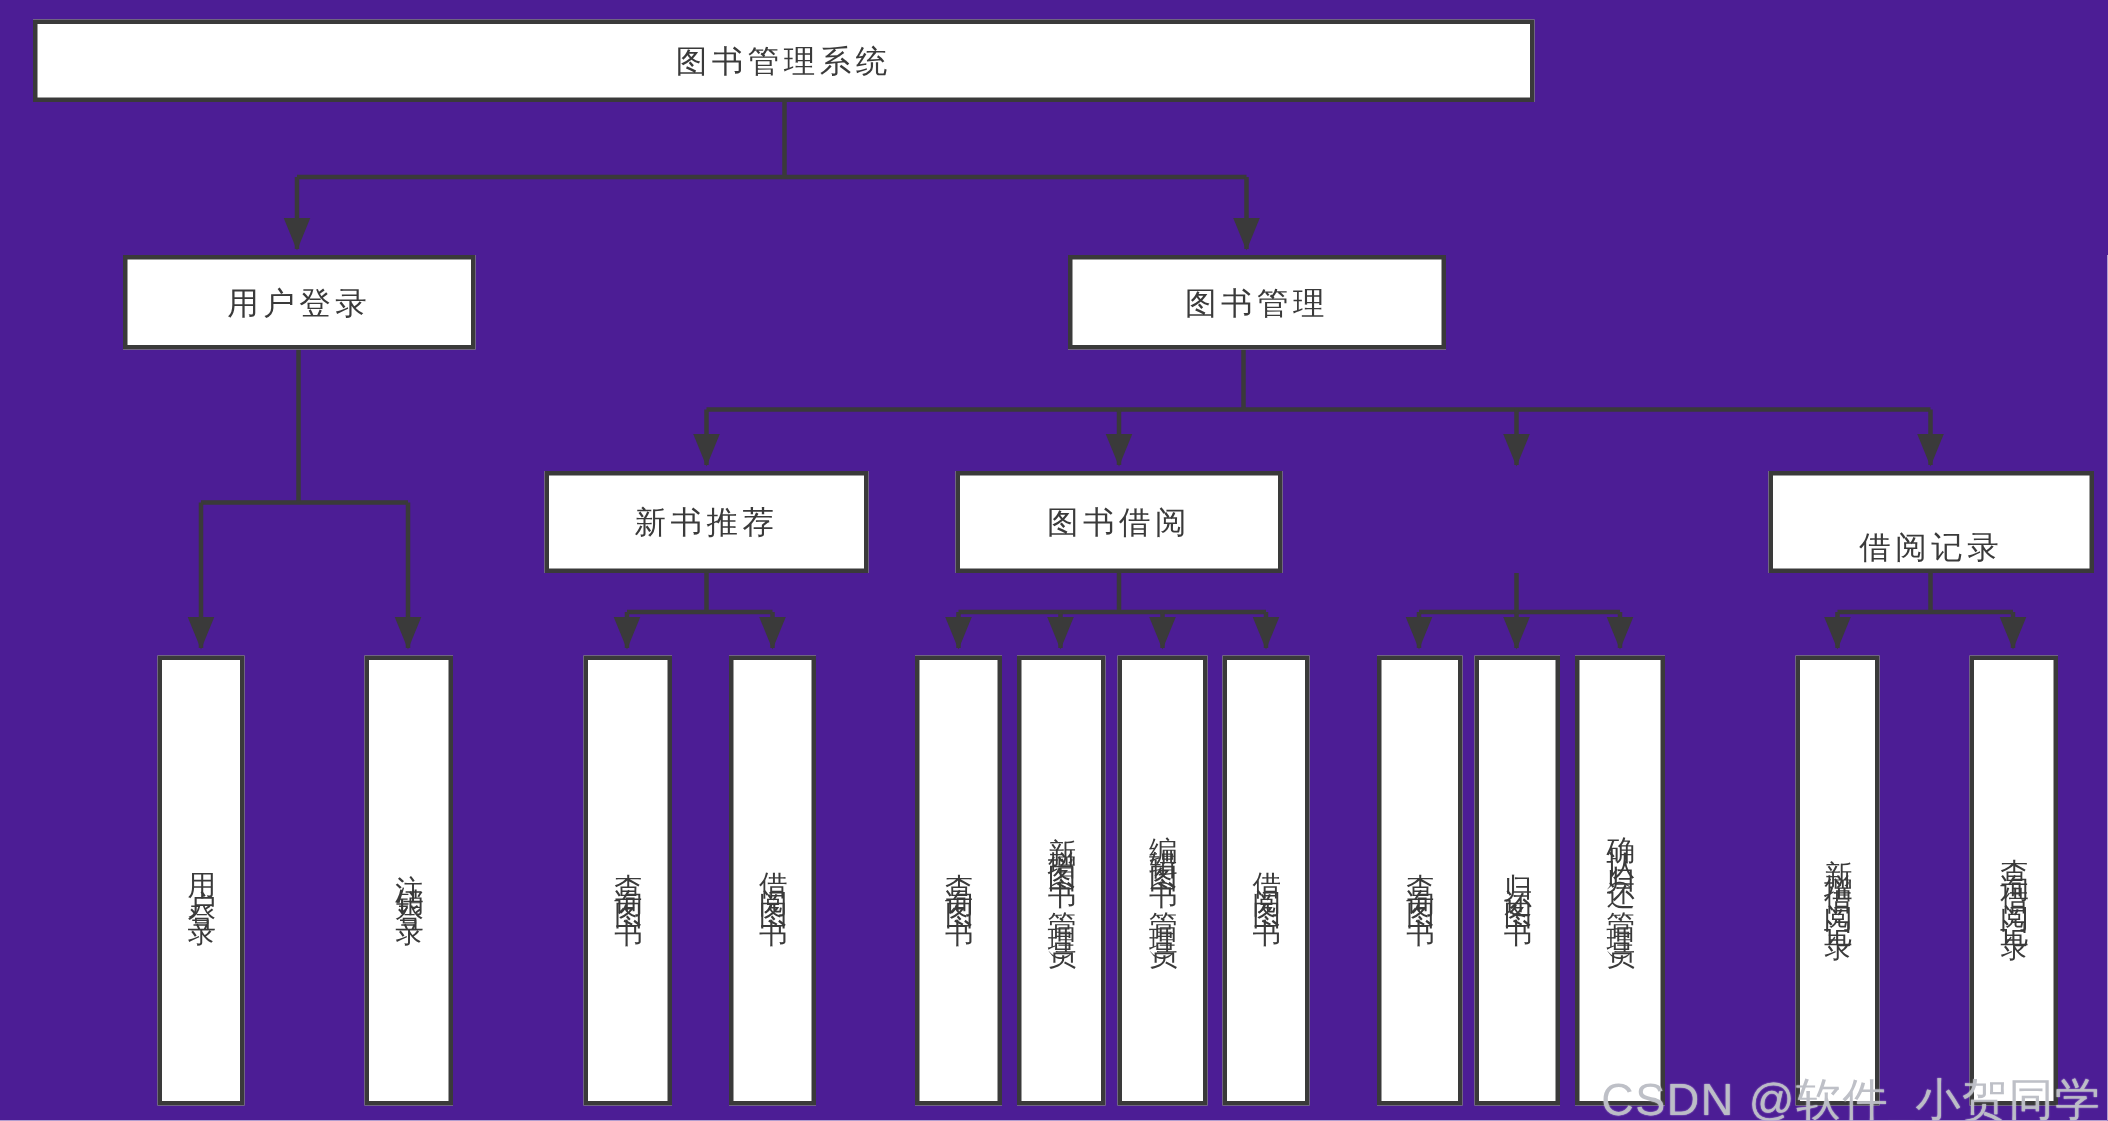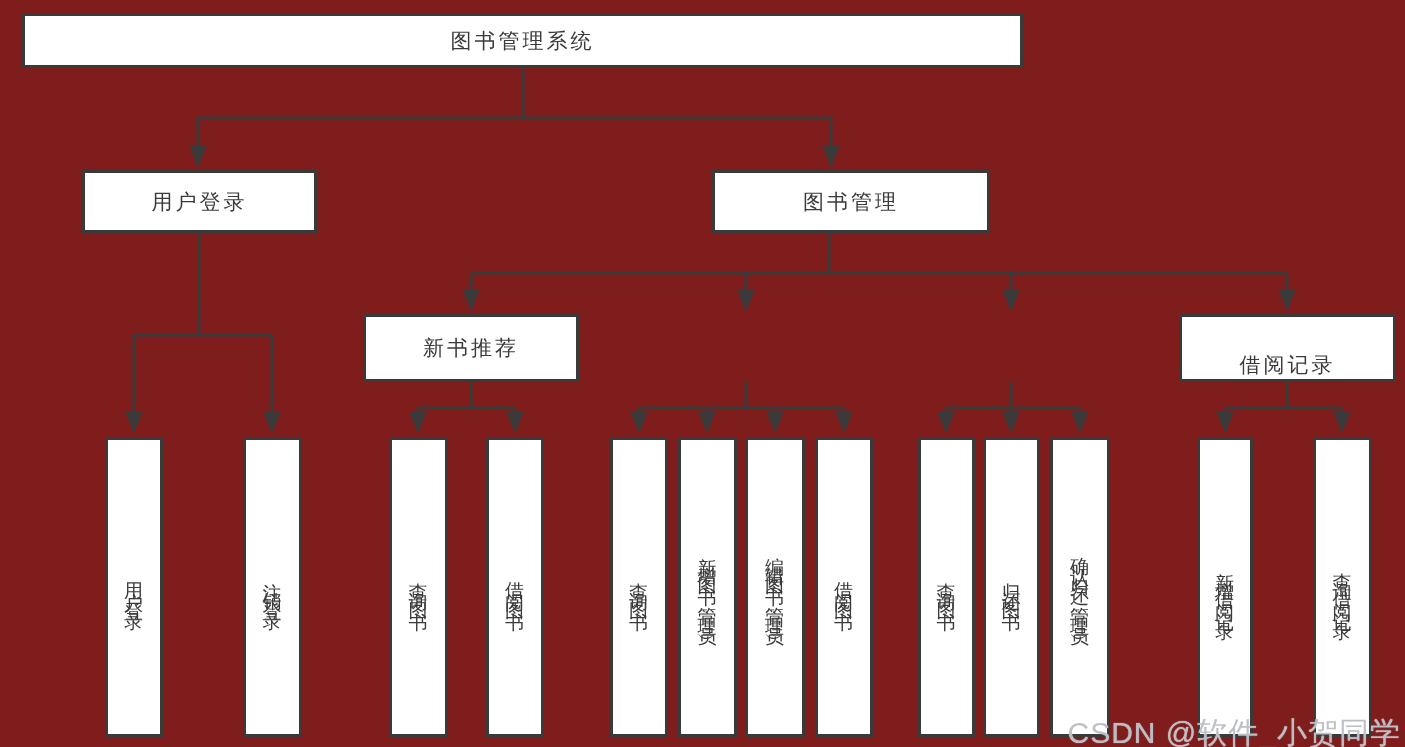--- a/index.html
+++ b/index.html
@@ -1,20 +1,20 @@
 <!DOCTYPE html>
 <html><head>
 <meta charset="utf-8">
 <style>
   html, body { margin: 0; padding: 0; background: #ffffff; }
   .stage {
     position: relative;
     width: 1405px;
     height: 747px;
-    background: #7f1d1d;
+    background: #4c1d95;
     overflow: hidden;
     font-family: "Liberation Sans", "DejaVu Sans", sans-serif;
     color: #3a3a3a;
   }
   .connectors {
     position: absolute;
     left: 0; top: 0;
     width: 1405px; height: 747px;
     pointer-events: none;
   }
@@ -103,26 +103,29 @@
     </g>
   </svg>
 
   <div class="box" style="left:22px; top:13px; width:1001px; height:55px;">
     <span class="hlabel">图书管理系统</span>
   </div>
 
   <div class="box" style="left:82px; top:170px; width:235px; height:63px;">
     <span class="hlabel">用户登录</span>
   </div>
-  <div class="box" style="left:712px; top:170px; width:278px; height:63px;">
+  <div class="box" style="left:712px; top:170px; width:252px; height:63px;">
     <span class="hlabel">图书管理</span>
   </div>
 
   <div class="box" style="left:363px; top:314px; width:216px; height:68px;">
     <span class="hlabel">新书推荐</span>
+  </div>
+  <div class="box" style="left:637px; top:314px; width:218px; height:68px;">
+    <span class="hlabel">图书借阅</span>
   </div>
   <div class="box" style="left:1179px; top:314px; width:217px; height:68px;align-items:flex-end;">
     <span class="hlabel">借阅记录</span>
   </div>
 
   <div class="box" style="left:105px; top:437px; width:58px; height:300px;">
     <span class="vtext">用户登录</span>
   </div>
   <div class="box" style="left:243px; top:437px; width:59px; height:300px;">
     <span class="vtext">注销登录</span>

